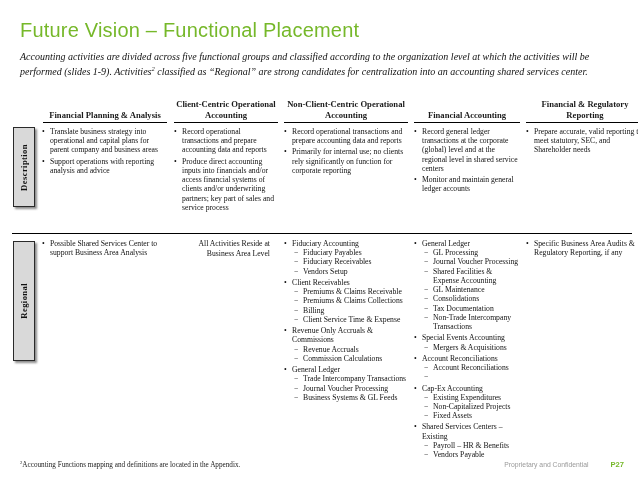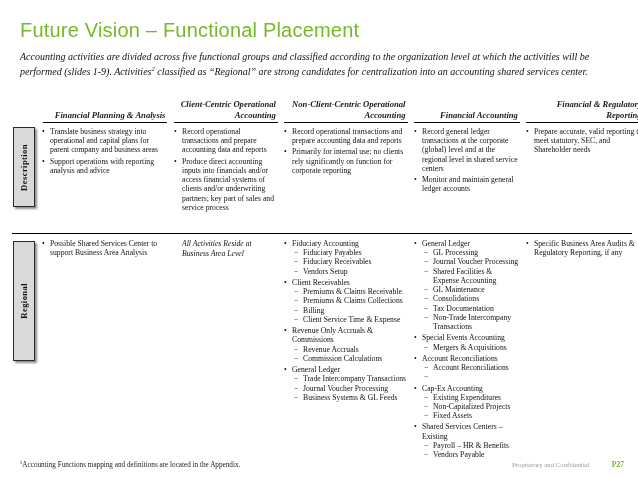--- a/index.html
+++ b/index.html
@@ -19,23 +19,22 @@
   sup { font-size:0.65em; }
 
   .table-area { position:absolute; left:12px; top:97px; width:620px; }
   .grid-row {
     display:grid;
     grid-template-columns:24px 126px 104px 124px 106px 118px;
     column-gap:6px;
   }
   .header-cell {
     display:flex; flex-direction:column; justify-content:flex-end; align-items:center;
-    text-align:right; font-weight:bold; font-size:8.6px; line-height:1.2;
+    text-align:center; font-weight:bold; font-size:8.6px; line-height:1.2;
     min-height:26px;
-    font-style:italic;
   }
   .header-cell .hdr-text {
     border-bottom:1.2px solid #000; padding:0 2px 2px 2px; width:96%;
   }
   .desc-row { margin-top:4px; min-height:102px; align-items:start; }
   .regional-row { margin-top:5px; align-items:start; }
   .row-sep { border-top:1px solid #000; margin-top:4px; }
 
   .label-cell { display:flex; justify-content:center; }
   .vbox {
@@ -51,30 +50,30 @@
   }
 
   .body-cell { font-size:7.7px; line-height:1.2; color:#111; }
   .bullet-item { display:flex; }
   .bullet-item + .bullet-item, .sub-item + .bullet-item { margin-top:2px; }
   .bullet-item .mark { flex:none; width:8px; }
   .sub-item { display:flex; padding-left:10px; }
   .sub-item .mark { flex:none; width:9px; }
   .btxt { flex:1; }
   .italic-note {
-    font-style:italic; text-align:left; font-size:7.7px; line-height:1.3;
+    text-align:right; font-size:7.7px; line-height:1.3;
     padding:0 8px;
   }
 
   .footnote {
     position:absolute; left:20px; bottom:9px; font-size:7.2px; color:#222;
   }
   .footer-right {
     position:absolute; right:14px; bottom:9px;
-    font-family:Liberation Serif, serif; display:flex; align-items:baseline; gap:22px;
+    font-family:Liberation Sans, sans-serif; display:flex; align-items:baseline; gap:22px;
   }
   .confidential { font-size:6.8px; color:#9a9a9a; }
   .page-num { font-size:7.6px; font-weight:bold; color:#76b82a; }
 </style>
 </head>
 <body>
 
 <div class="slide-title">Future Vision – Functional Placement</div>
 
 <div class="intro"><span>Accounting activities are divided across five functional groups and classified according to the organization level at which the activities will be performed (slides 1-9). Activities</span><sup>2</sup><span> classified as “Regional” are strong candidates for centralization into an accounting shared services center.</span></div>

